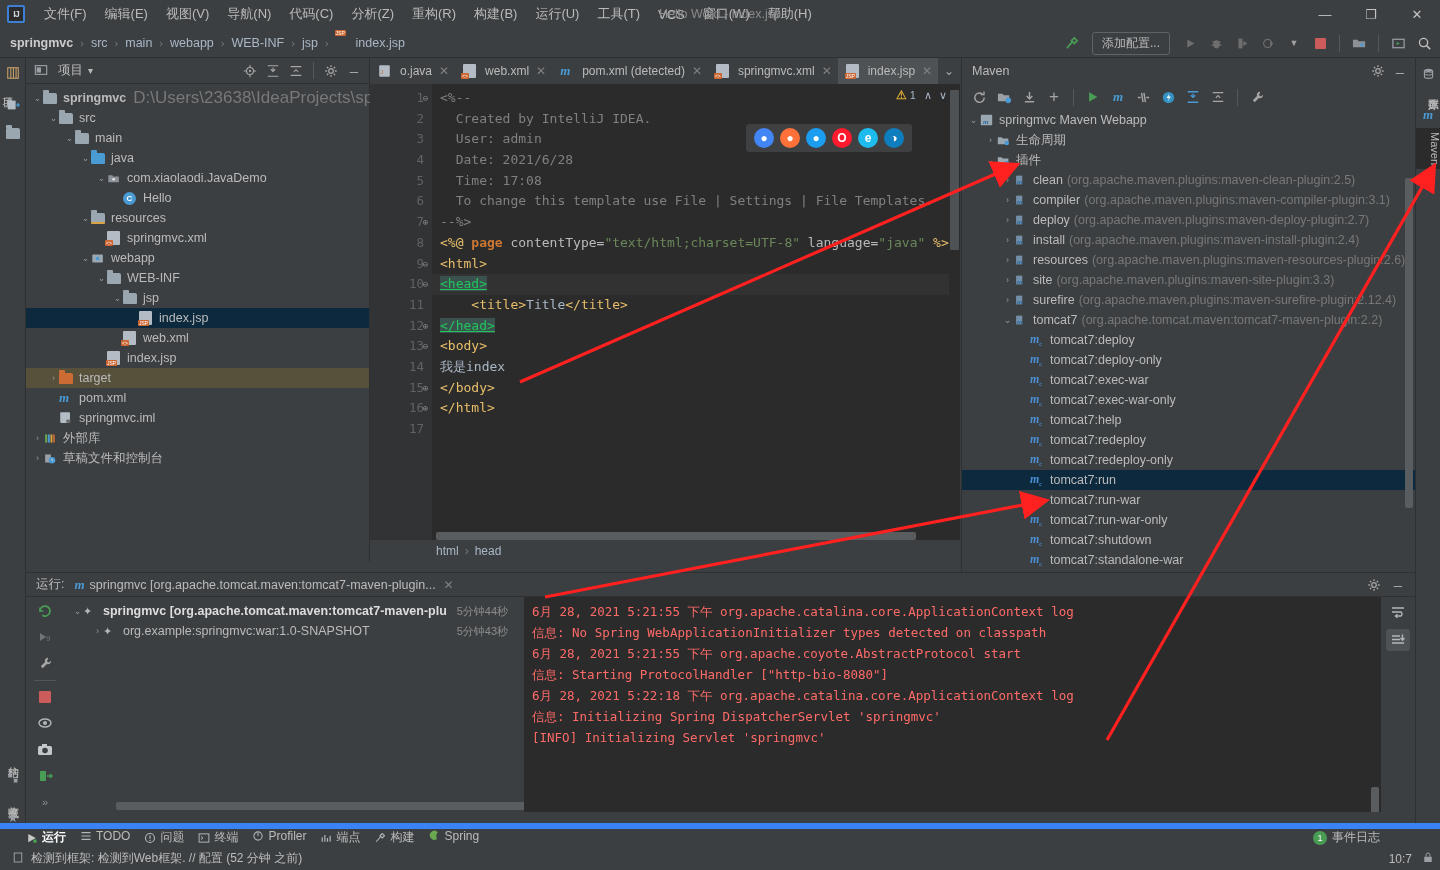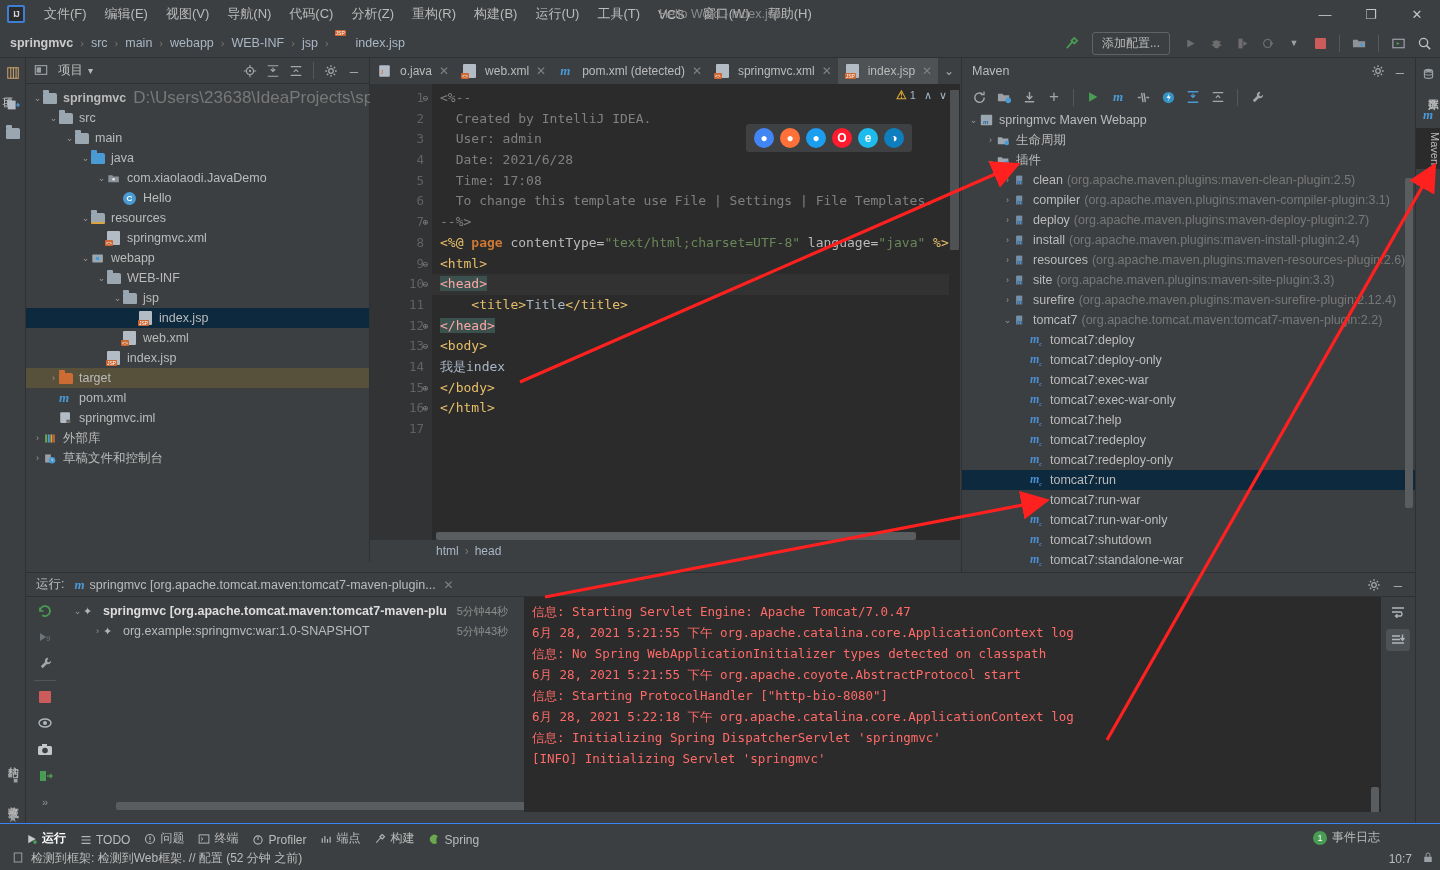--- a/index.html
+++ b/index.html
@@ -106,21 +106,21 @@
   .fold { position:absolute; left:51px; width:9px; text-align:center; color:#888; font-size:9px;}
   .codearea {
     position:absolute; left:62px; top:0; right:0; height:100%;
     font-family:"DejaVu Sans Mono", monospace; font-size:13px;
     padding-top:4px; white-space:pre; overflow:hidden;
   }
   .cl { height:20.7px; line-height:20.7px; padding-left:8px; }
   .cl.hl { background:#323232; }
   .cmt { color:#808080; }
   .tag { color:#e8bf6a; }
-  .tagbg { background:#3b514d; color:#fca5a5; }
+  .tagbg { background:#3b514d; color:#22c55e;text-decoration:underline; }
   .attr { color:#bababa; }
   .kw { color:#cc7832; font-weight:bold; }
   .str { color:#6a8759; }
   .txt { color:#a9b7c6; }
   .editor-rightmark {
     position:absolute; right:13px; top:4px; display:flex; align-items:center; gap:3px;
     font-size:11px; color:#a9b7c6;
   }
   .warn-tri { color:#d6a532; font-size:12px; font-weight:bold;}
   .vscroll-e { position:absolute; right:0; top:2px; width:11px; height:476px; background:#2b2b2b;}
@@ -183,22 +183,22 @@
   }
   .coline { height:21px; line-height:21px; white-space:pre; }
   .con-thumb { position:absolute; right:2px; top:190px; width:8px; height:60px; background:#5a5d5f; border-radius:2px;}
   .hthumb-run { position:absolute; left:52px; bottom:2px; height:8px; width:440px; background:#5a5d5f; border-radius:2px;}
   .run-right-ics { width:34px; display:flex; flex-direction:column; align-items:center; padding-top:4px; gap:6px;
                    background:#3c3f41;}
 
   
   .statusbar {
     position:absolute; left:0; bottom:23px; width:1440px; height:24px;
-    background:#3c3f41; display:flex; align-items:flex-end; padding-left:26px; gap:14px;
-    border-top:1px solid #3b82f6;
+    background:#3c3f41; display:flex; align-items:flex-start; padding-left:26px; gap:14px;
+    border-top:6px solid #3b82f6;
   }
   .sb-item { display:flex; align-items:center; gap:4px; font-size:12px; color:#bbbbbb; }
   .sb-item.active { color:#ffffff; font-weight:bold; }
   .statusbar2 {
     position:absolute; left:0; bottom:0; width:1440px; height:23px;
     background:#3c3f41; display:flex; align-items:center; padding-left:12px; gap:7px;
     font-size:12px; color:#bbbbbb;
   }
   .sb2-right { position:absolute; right:6px; display:flex; align-items:center; gap:10px;}
   .badge-1 { width:14px;height:14px;border-radius:50%;background:#499c54;color:#fff;
@@ -1048,21 +1048,20 @@
   </div>
           <div class="rtrow" style="padding-left:28px">
     <span class="arrow">›</span>
     <span class="ico" style="color:#b0b6ba;font-size:11px;display:flex;align-items:center;">✦</span>
     <span style="color:#bbb;">org.example:springmvc:war:1.0-SNAPSHOT</span>
     <span class="rtime">5分钟43秒</span>
   </div>
         <div class="hthumb-run"></div>
       </div>
       <div class="console" id="console">
-          <div class="coline">信息: Starting Servlet Engine: Apache Tomcat/7.0.47</div>
           <div class="coline">6月 28, 2021 5:21:55 下午 org.apache.catalina.core.ApplicationContext log</div>
           <div class="coline">信息: No Spring WebApplicationInitializer types detected on classpath</div>
           <div class="coline">6月 28, 2021 5:21:55 下午 org.apache.coyote.AbstractProtocol start</div>
           <div class="coline">信息: Starting ProtocolHandler ["http-bio-8080"]</div>
           <div class="coline">6月 28, 2021 5:22:18 下午 org.apache.catalina.core.ApplicationContext log</div>
           <div class="coline">信息: Initializing Spring DispatcherServlet 'springmvc'</div>
           <div class="coline">[INFO] Initializing Servlet 'springmvc'</div>
         <div class="con-thumb"></div>
       </div>
       <div class="run-right-ics">

